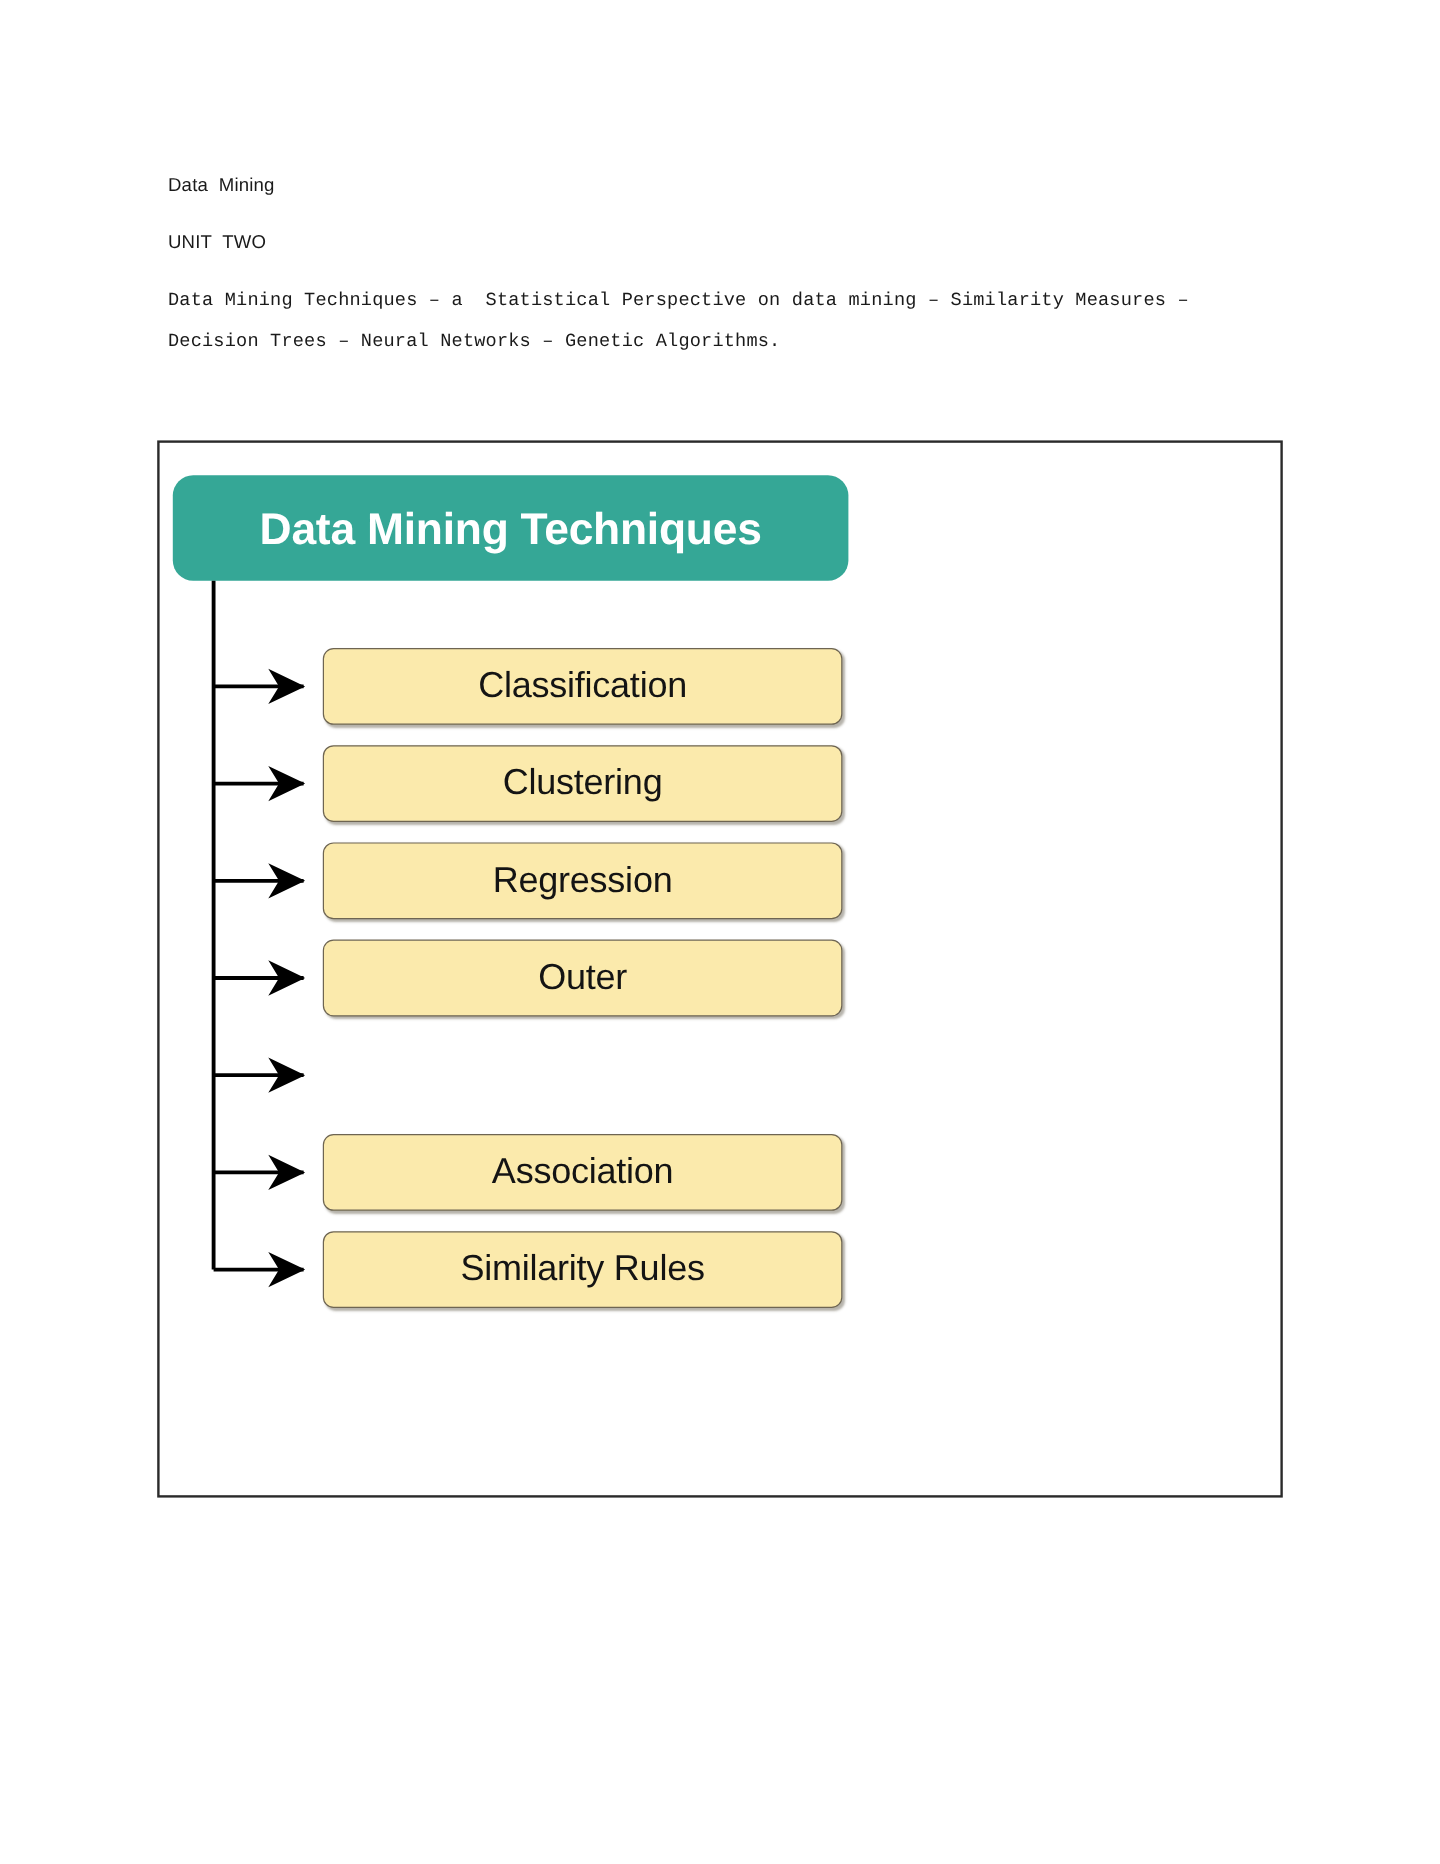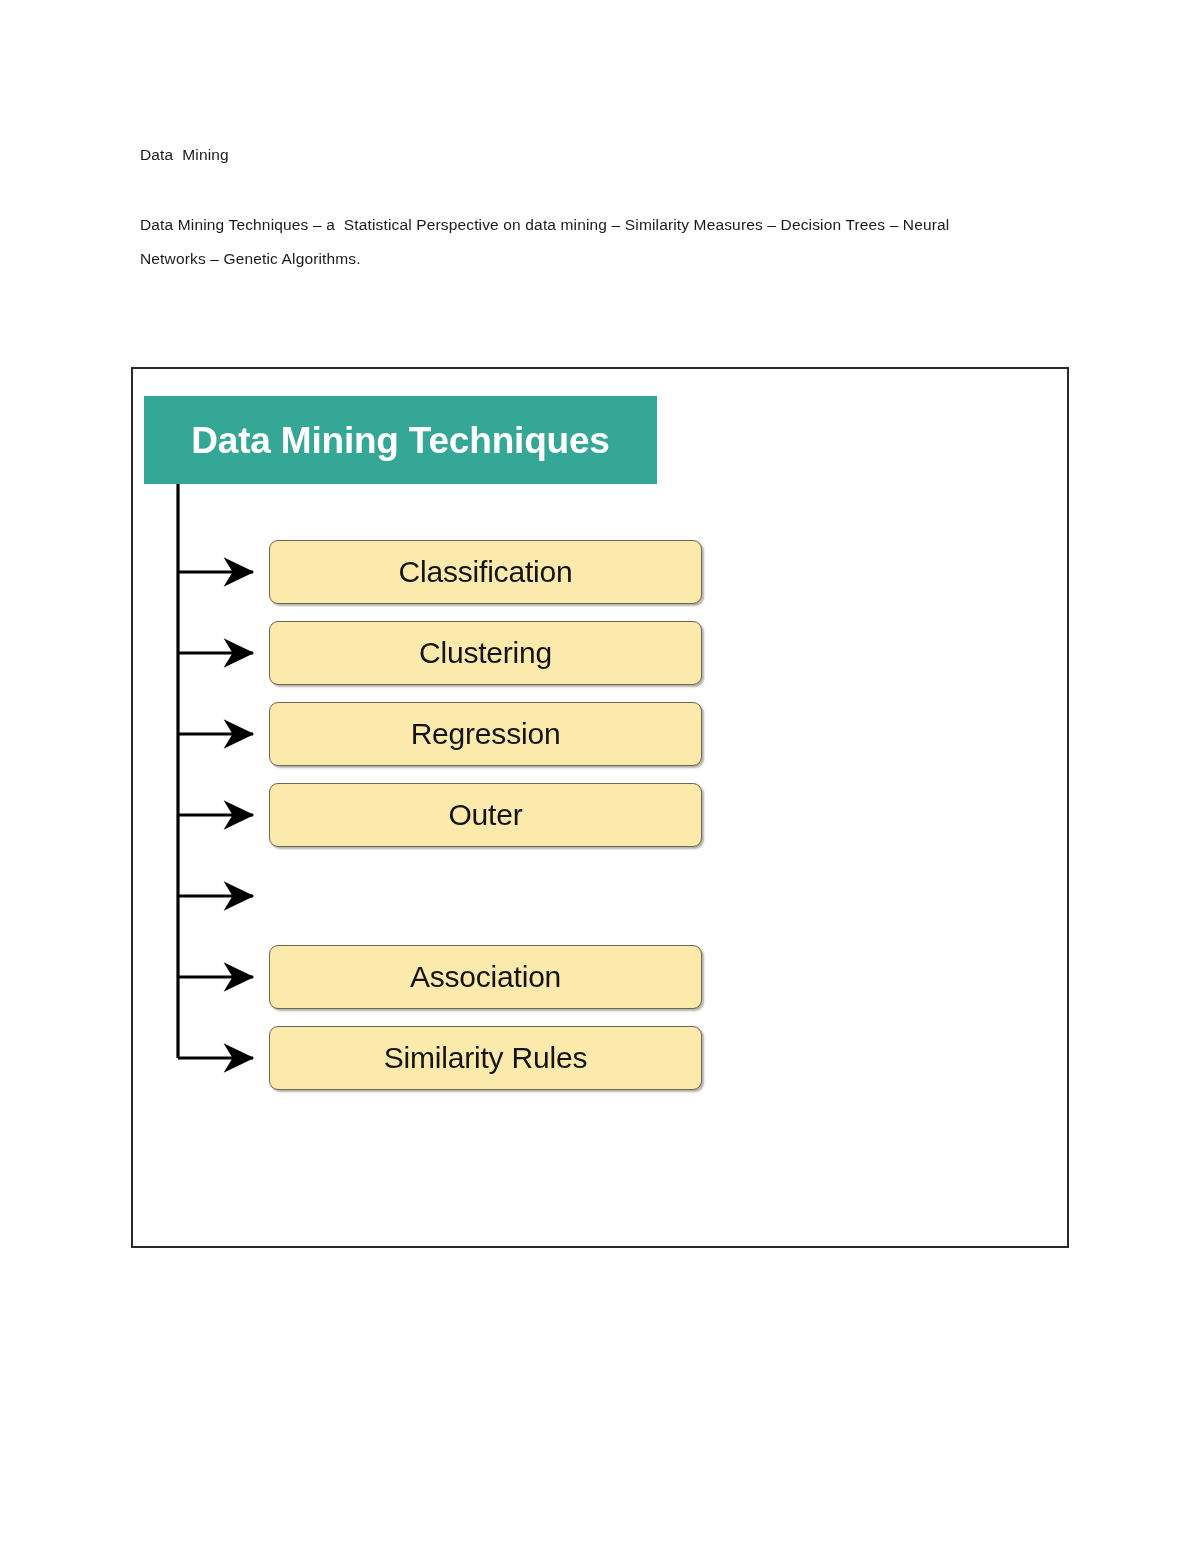--- a/index.html
+++ b/index.html
@@ -26,21 +26,21 @@
   }
   .para {
     font-size: 15.5px;
     line-height: 30px;
     color: #1a1a1a;
     letter-spacing: 0.15px;
     white-space: pre-wrap;
     margin: 0;
   }
   .para.gap-1 { margin-top: 18px; }
-  .para.gap-2 { margin-top: 38px; }
+  .para.gap-2 { margin-top: 15px; font-family: Liberation Mono, monospace; }
   .para.body-wrap {
     width: 878px;
     line-height: 34px;
   }
 
   
   .diagram-frame {
     position: absolute;
     left: 131px;
     top: 367px;
@@ -56,26 +56,27 @@
     left: 0; top: 0;
     width: 100%;
     height: 100%;
   }
 
   
   .teal-header {
     position: absolute;
     left: 11px;
     top: 27px;
-    width: 513px;
+    width: 563px;
     height: 88px;
     background: #35a796;
     display: flex;
     align-items: center;
     justify-content: center;
+    border-radius: 17px;
   }
   .teal-header-title {
     color: #ffffff;
     font-size: 37px;
     font-weight: bold;
     letter-spacing: -0.2px;
     line-height: 1;
     white-space: nowrap;
   }
 
@@ -110,20 +111,21 @@
     letter-spacing: -0.2px;
     line-height: 1;
     white-space: nowrap;
   }
 </style>
 </head>
 <body>
 
 <div class="doc-text">
   <p class="para">Data  Mining</p>
+  <p class="para gap-1">UNIT  TWO</p>
   <p class="para gap-2 body-wrap">Data Mining Techniques – a  Statistical Perspective on data mining – Similarity Measures – Decision Trees – Neural Networks – Genetic Algorithms.</p>
 </div>
 
 <div class="diagram-frame">
   <div class="diagram-inner">
 
     <div class="teal-header">
       <span class="teal-header-title">Data Mining Techniques</span>
     </div>
 

